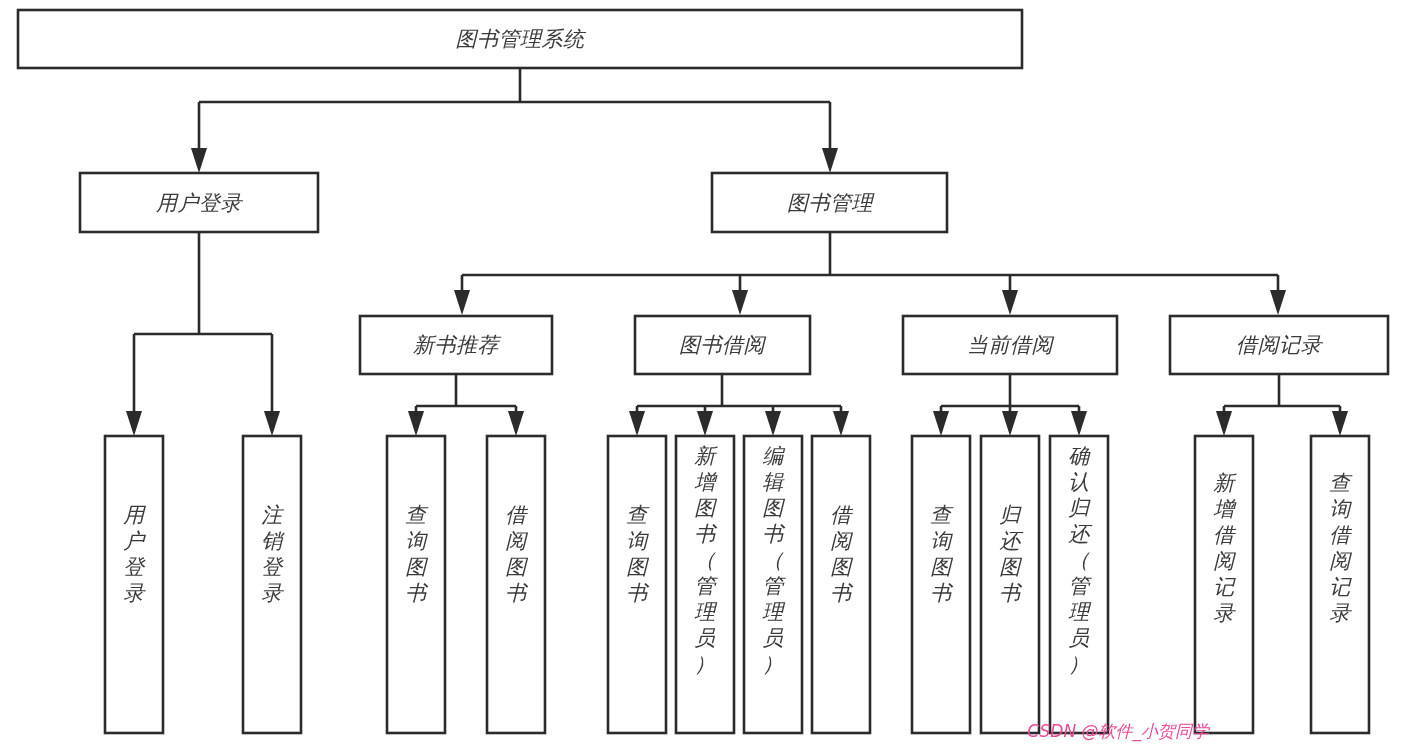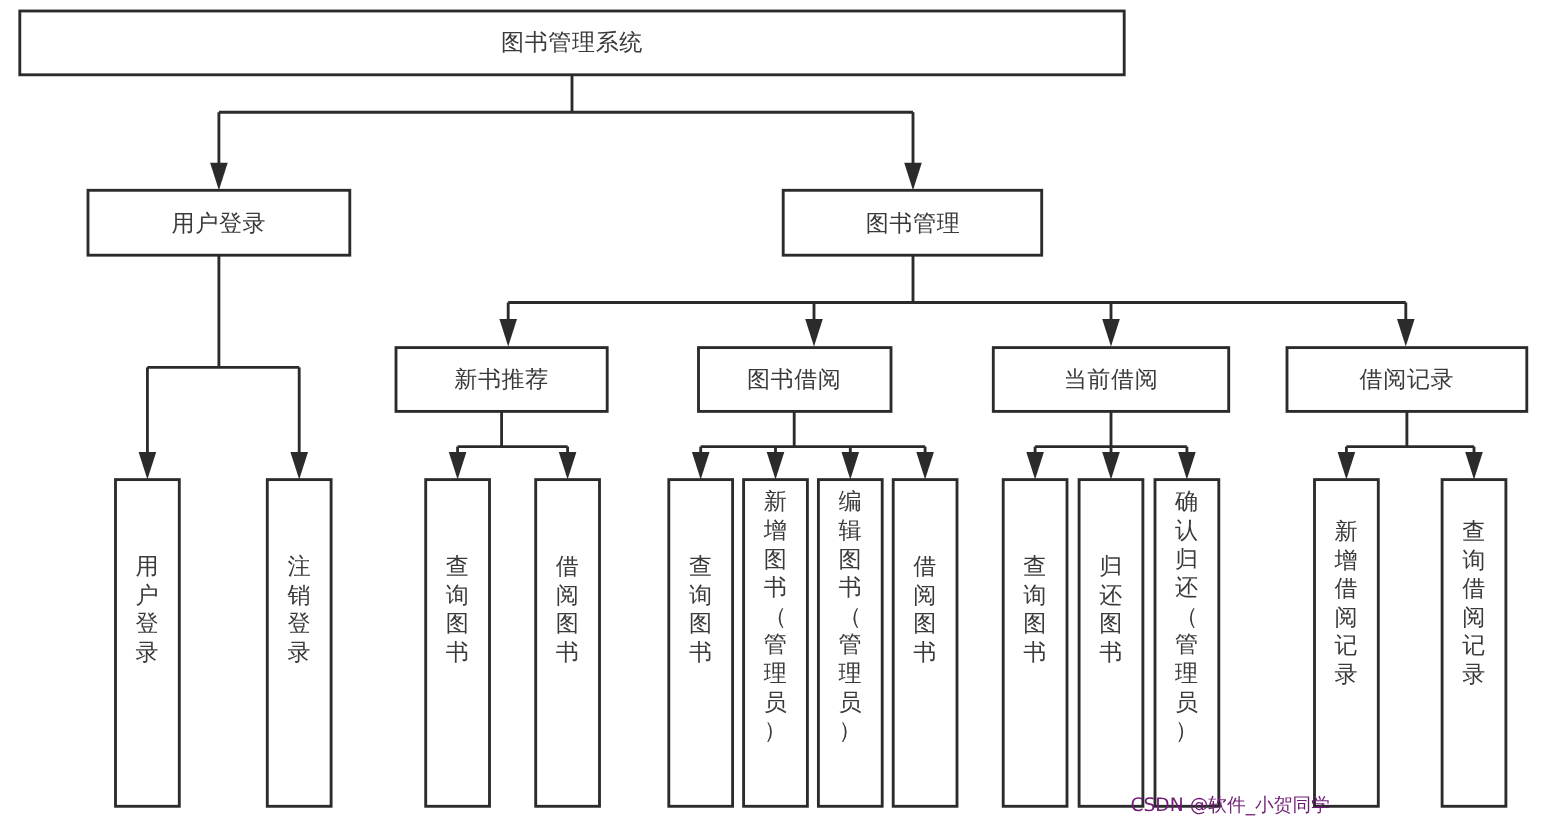--- a/index.html
+++ b/index.html
@@ -11,20 +11,21 @@
     width: 1405px;
     height: 747px;
     font-family: "DejaVu Sans", "Liberation Sans", sans-serif;
     overflow: hidden;
   }
   #diagram-root {
     position: relative;
     width: 1217px;
     height: 747px;
     background: #ffffff;
+    font-style: italic;
   }
   svg#flow-svg {
     position: absolute;
     left: 0;
     top: 0;
     width: 1405px;
     height: 747px;
     display: block;
   }
   .node-box {
@@ -56,21 +57,21 @@
     font-size: 21px;
     text-anchor: middle;
     letter-spacing: 0.5px;
   }
   .watermark {
     position: absolute;
     right: 8px;
     bottom: 4px;
     font-family: "DejaVu Sans", "Liberation Sans", sans-serif;
     font-size: 17px;
-    color: #701a75;
+    color: #ec4899;
     white-space: nowrap;
     user-select: none;
   }
 </style>
 </head>
 <body>
 
 <div id="diagram-root">
 
   <svg id="flow-svg" viewBox="0 0 1405 747">

